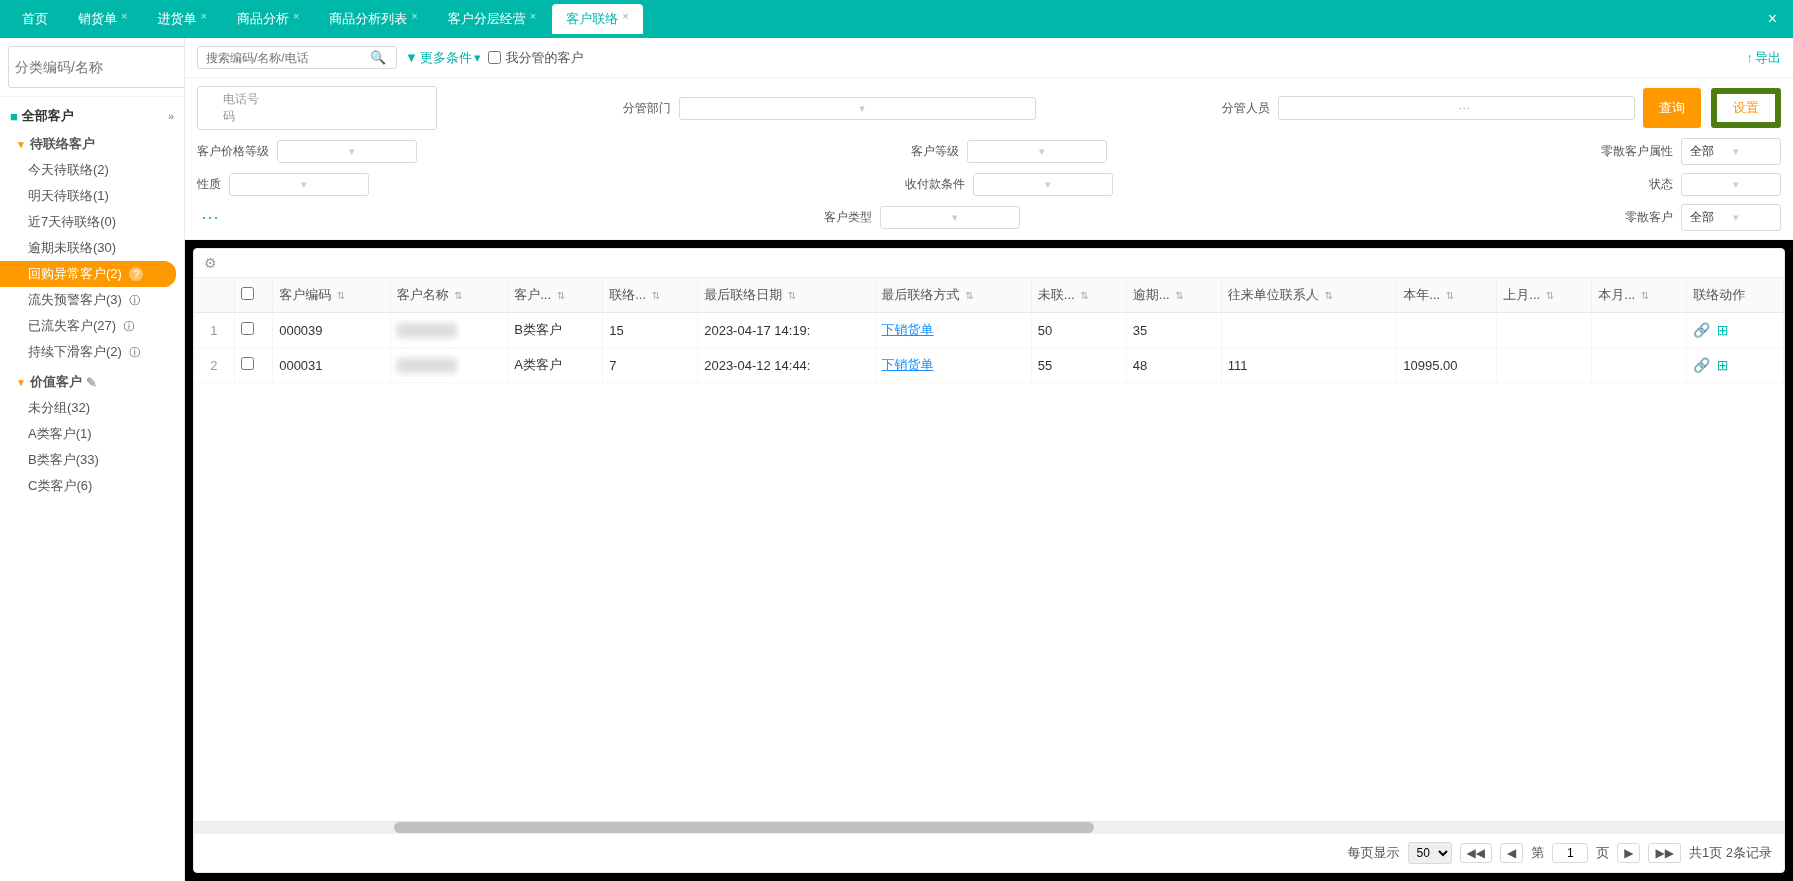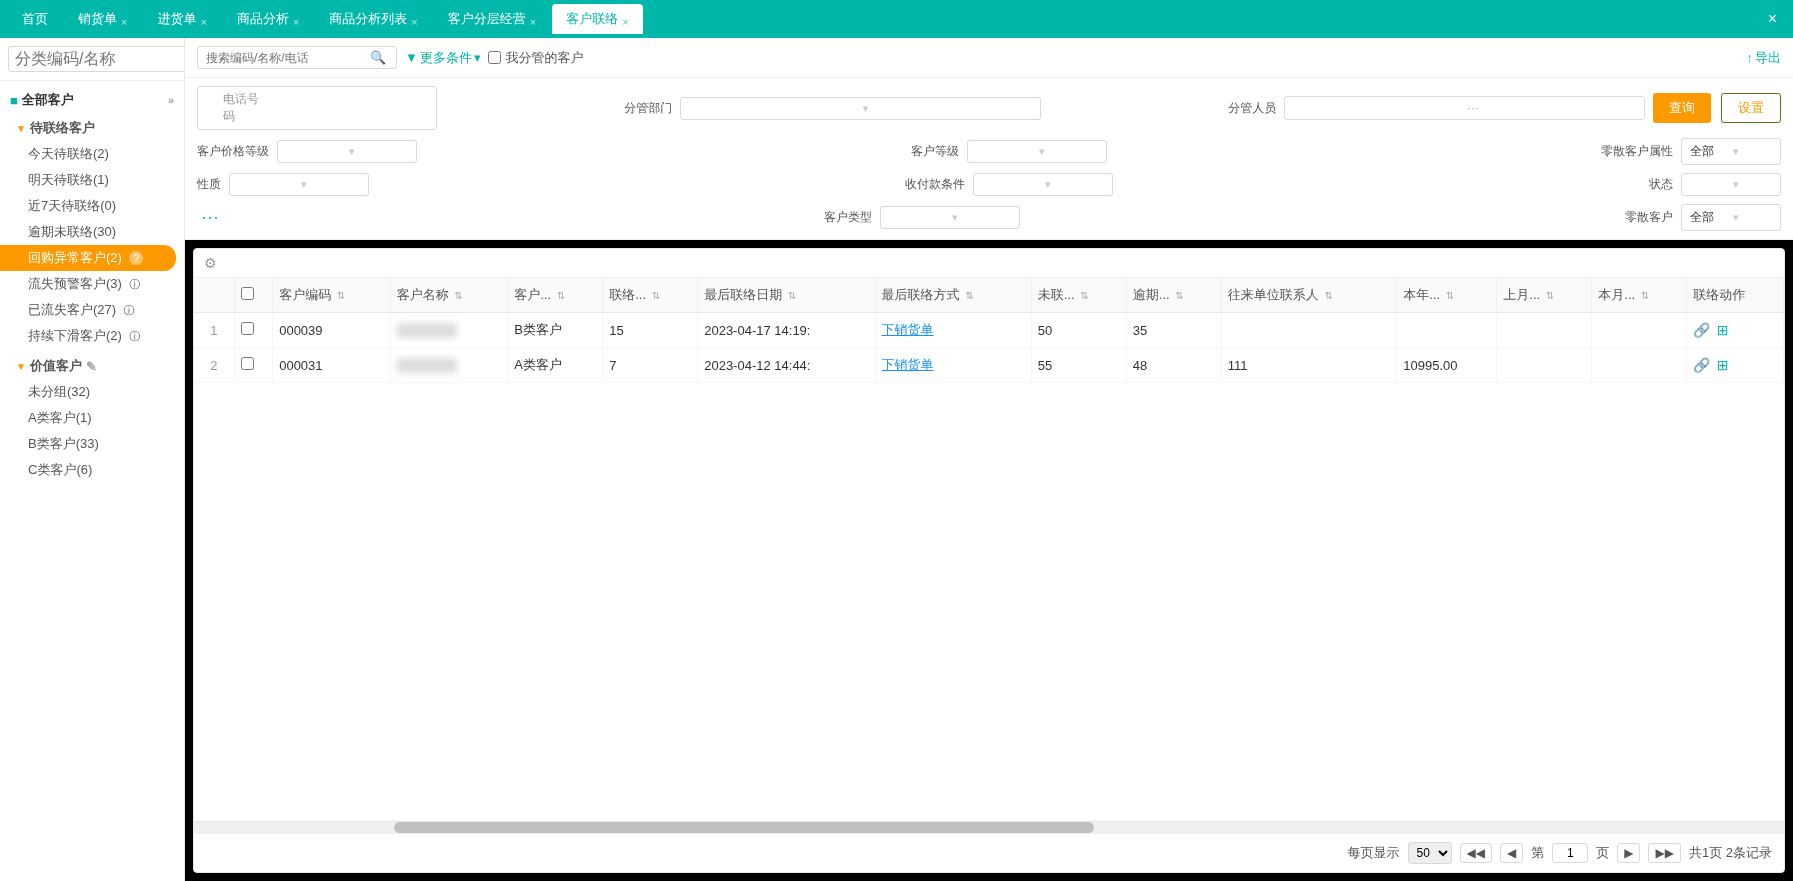--- a/index.html
+++ b/index.html
@@ -15,21 +15,21 @@
       gap: 2px;
     }
     .nav-tab {
       color: #fff;
       padding: 6px 14px;
       cursor: pointer;
       border-radius: 4px 4px 0 0;
       font-size: 13px;
       white-space: nowrap;
       display: flex;
-      align-items: flex-end;
+      align-items: flex-start;
       gap: 4px;
     }
     .nav-tab.active {
       background: #fff;
       color: #00b8a9;
     }
     .nav-tab .close-x {
       font-size: 11px;
       opacity: 0.7;
     }
@@ -60,22 +60,22 @@
       padding: 8px;
       border-bottom: 1px solid #f0f0f0;
       display: flex;
       align-items: center;
       gap: 4px;
     }
     .sidebar-search input {
       flex: 1;
       border: 1px solid #d9d9d9;
       border-radius: 3px;
-      padding: 3px 6px;
-      font-size: 16px;
+      padding: 12px 6px;
+      font-size: 14px;
       outline: none;
     }
     .sidebar-search .search-icon { color: #999; cursor: pointer; }
     .sidebar-body { flex: 1; overflow-y: auto; padding: 4px 0; }
     .sidebar-section-header {
       display: flex;
       align-items: center;
       padding: 6px 10px;
       font-weight: bold;
       font-size: 13px;
@@ -233,21 +233,21 @@
       color: #fff;
       border: none;
       border-radius: 3px;
       padding: 5px 16px;
       cursor: pointer;
       font-size: 13px;
     }
     .settings-btn {
       background: #fff;
       color: #f90;
-      border: 1px solid #4d7c0f;
+      border: 6px solid #4d7c0f;
       border-radius: 3px;
       padding: 5px 16px;
       cursor: pointer;
       font-size: 13px;
     }
     .more-btn {
       color: #00b8a9;
       cursor: pointer;
       font-size: 18px;
       margin-left: 4px;

